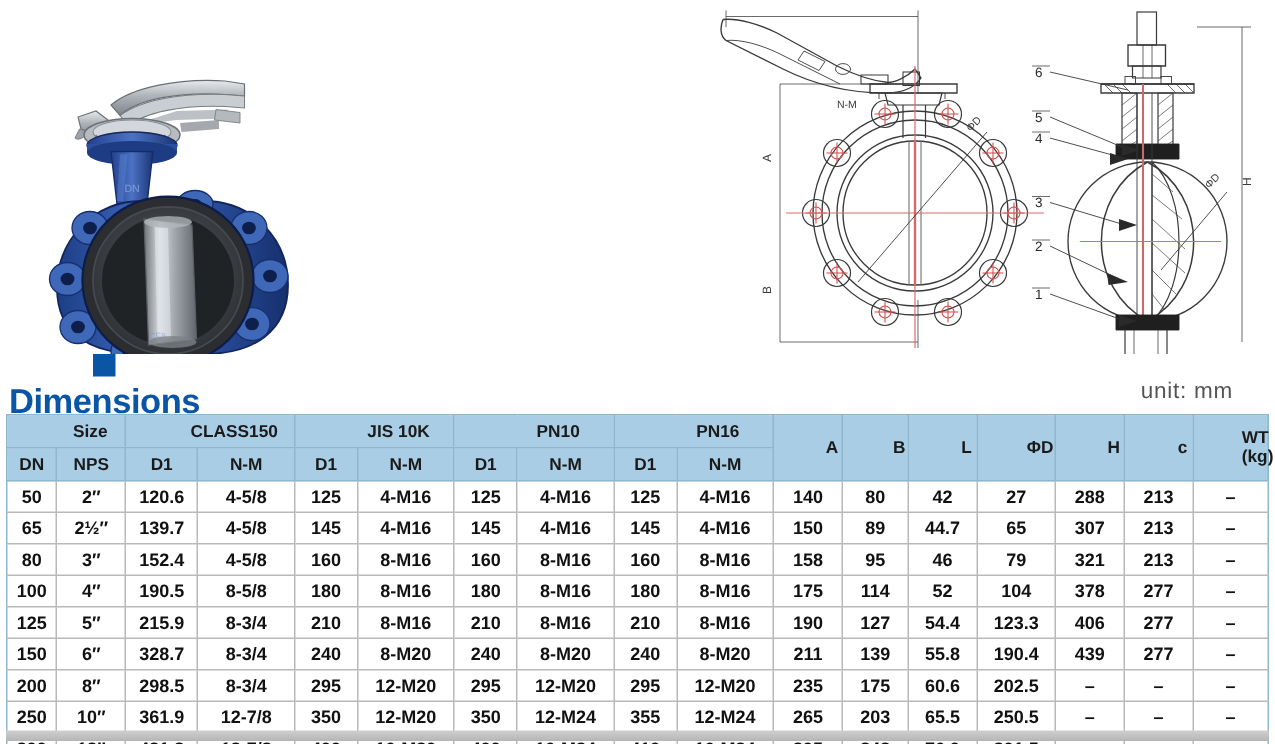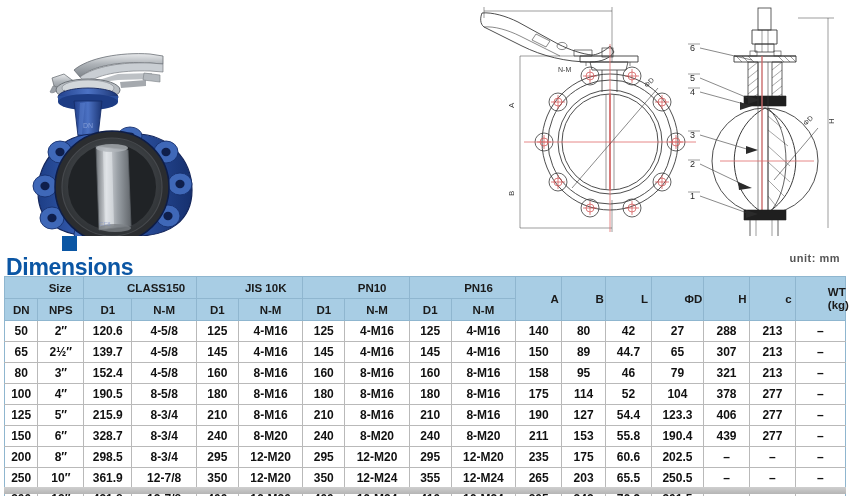--- a/index.html
+++ b/index.html
@@ -22,22 +22,22 @@
   .section-head {
     position:absolute; left:6px; top:236px;
     display:flex; align-items:center; gap:5px;flex-direction:column;
   }
   .sq-bullet { width:15px; height:15px; background:#0b56a4; display:block; }
   .section-title {
     font-size:23px; font-weight:bold; color:#0b56a4;
     letter-spacing:-0.3px; line-height:1;
   }
   .unit-note {
-    position:absolute; right:10px; top:252px;
-    font-size:11px; color:#555; letter-spacing:0.5px;font-weight:bold;
+    position:absolute; right:28px; top:252px;
+    font-size:15px; color:#555; letter-spacing:0.5px;
   }
 
   
   .tbl-wrap { position:absolute; left:4px; top:276px; width:842px; }
   table.dims {
     border-collapse:collapse;
     width:842px;
     table-layout:fixed;
     font-size:11.5px;
   }
@@ -530,21 +530,21 @@
           <td>6″</td>
           <td>328.7</td>
           <td>8-3/4</td>
           <td>240</td>
           <td>8-M20</td>
           <td>240</td>
           <td>8-M20</td>
           <td>240</td>
           <td>8-M20</td>
           <td>211</td>
-          <td>153</td>
+          <td>139</td>
           <td>55.8</td>
           <td>190.4</td>
           <td>439</td>
           <td>277</td>
           <td>–</td>
         </tr>
         <tr>
           <td>200</td>
           <td>8″</td>
           <td>298.5</td>

